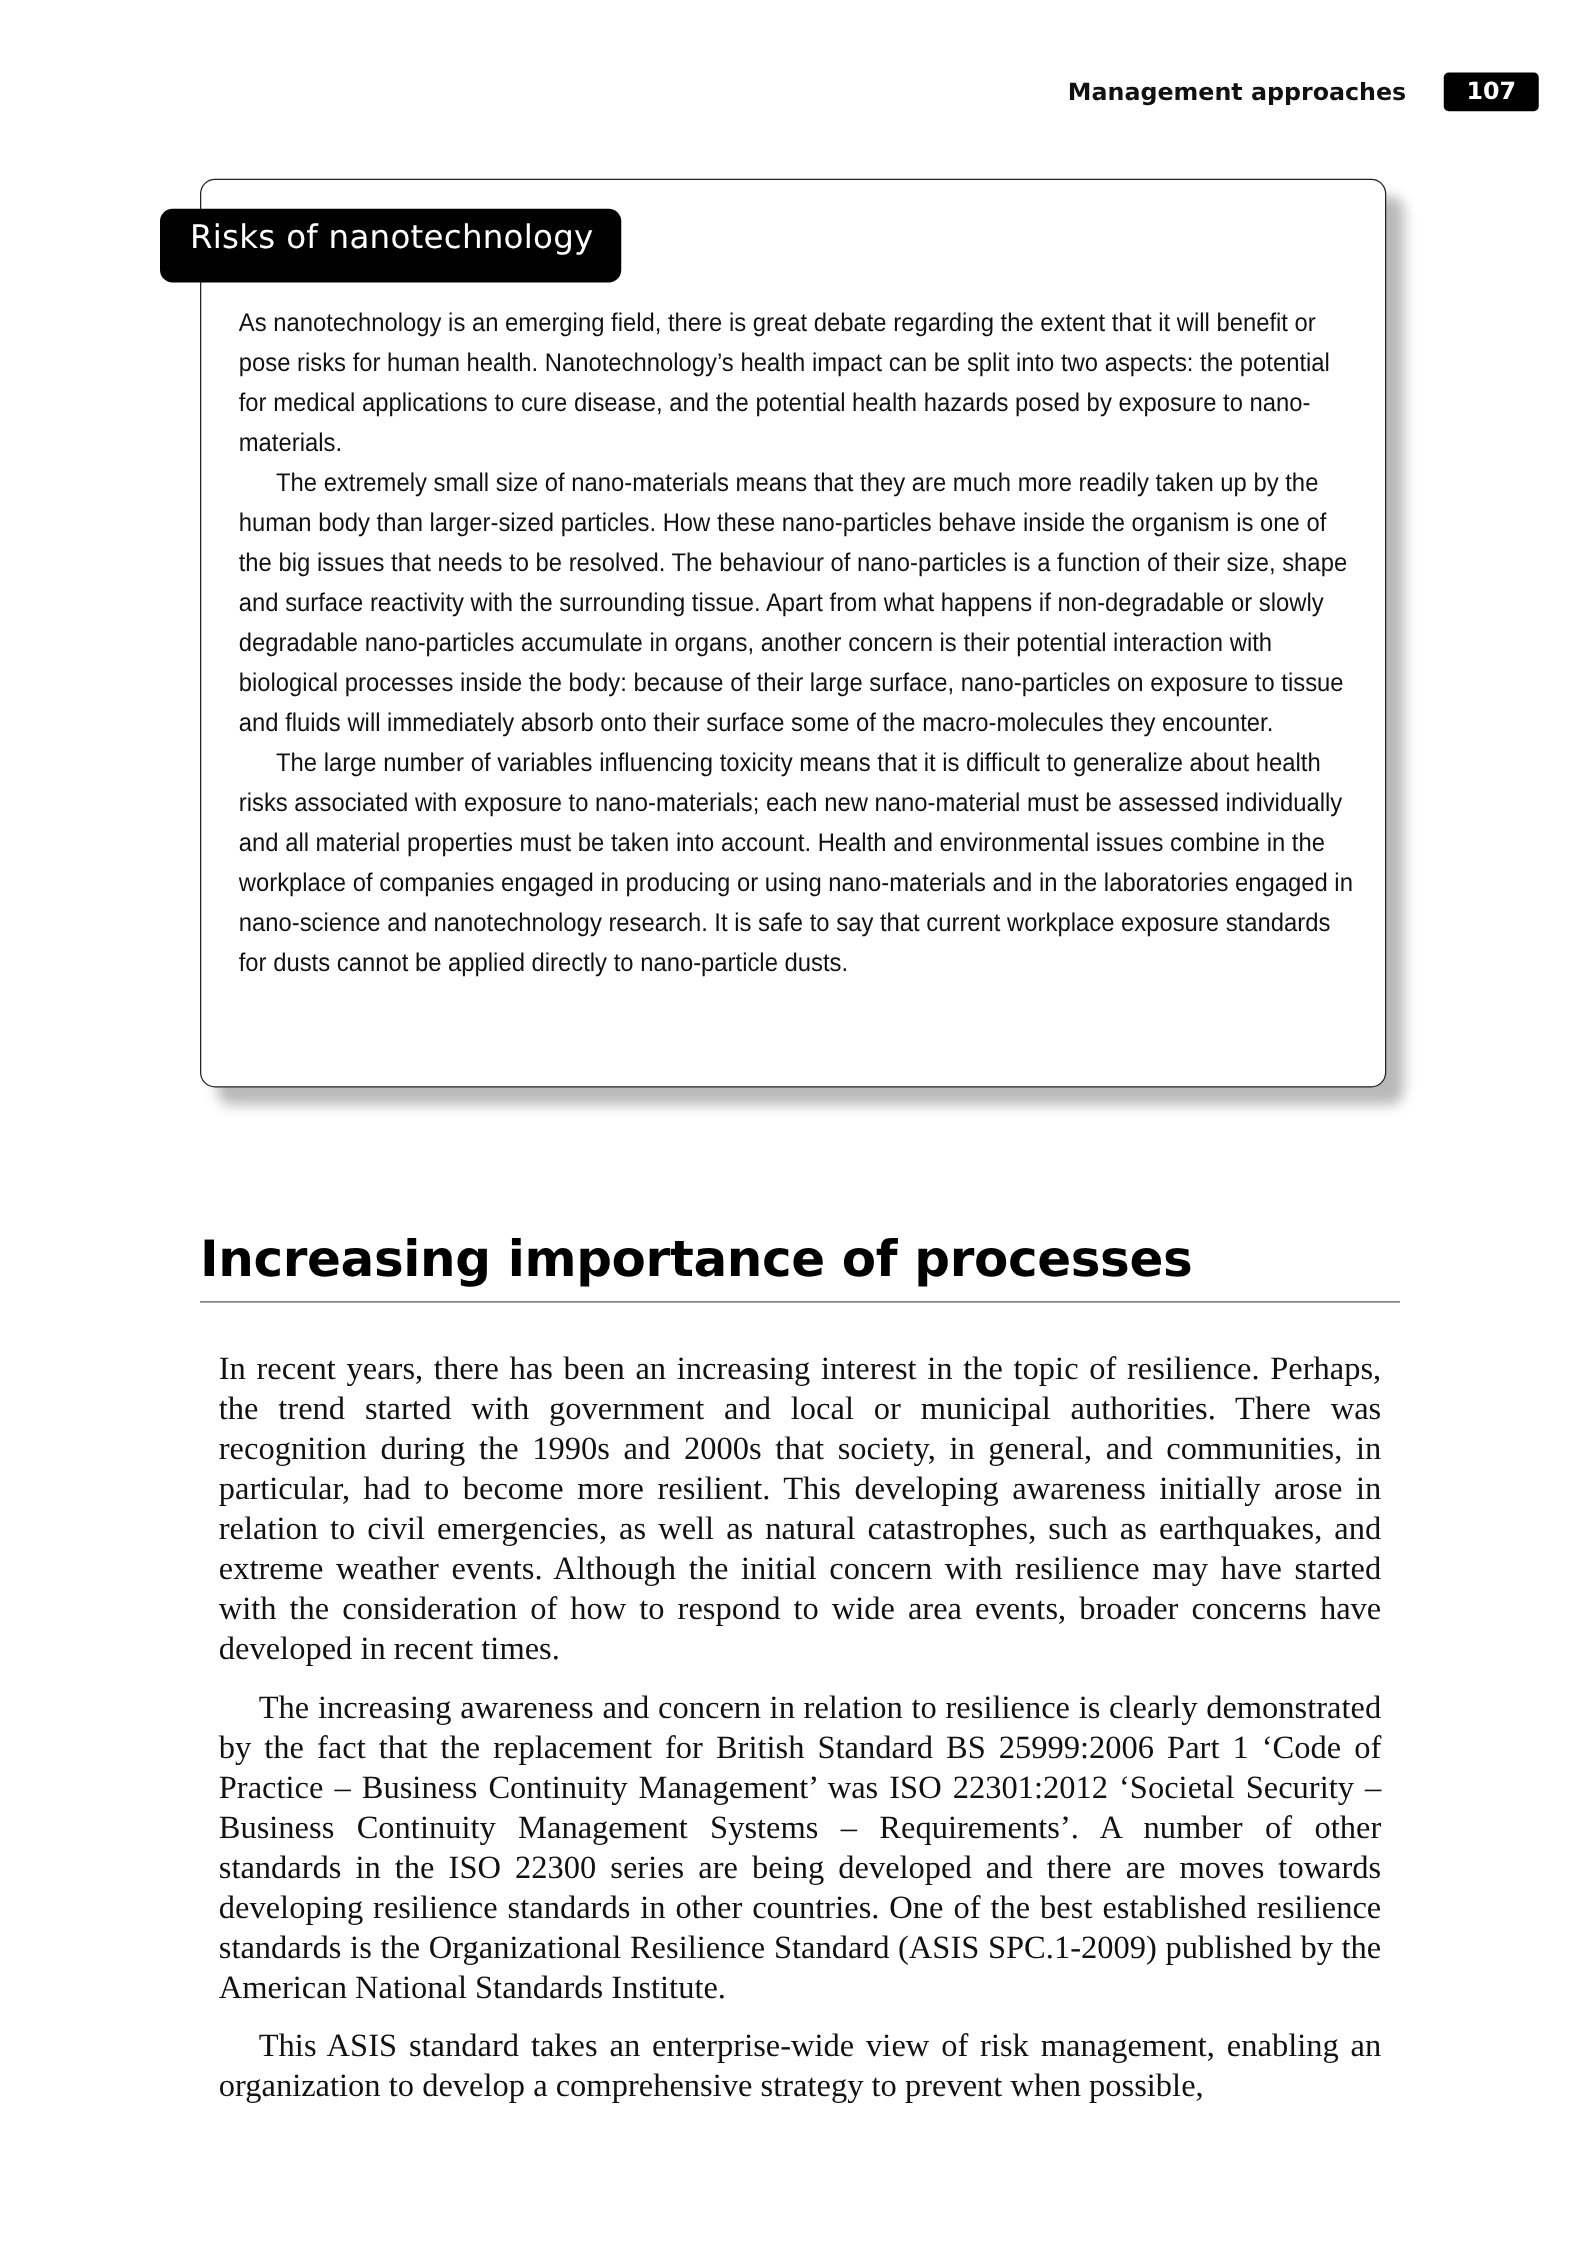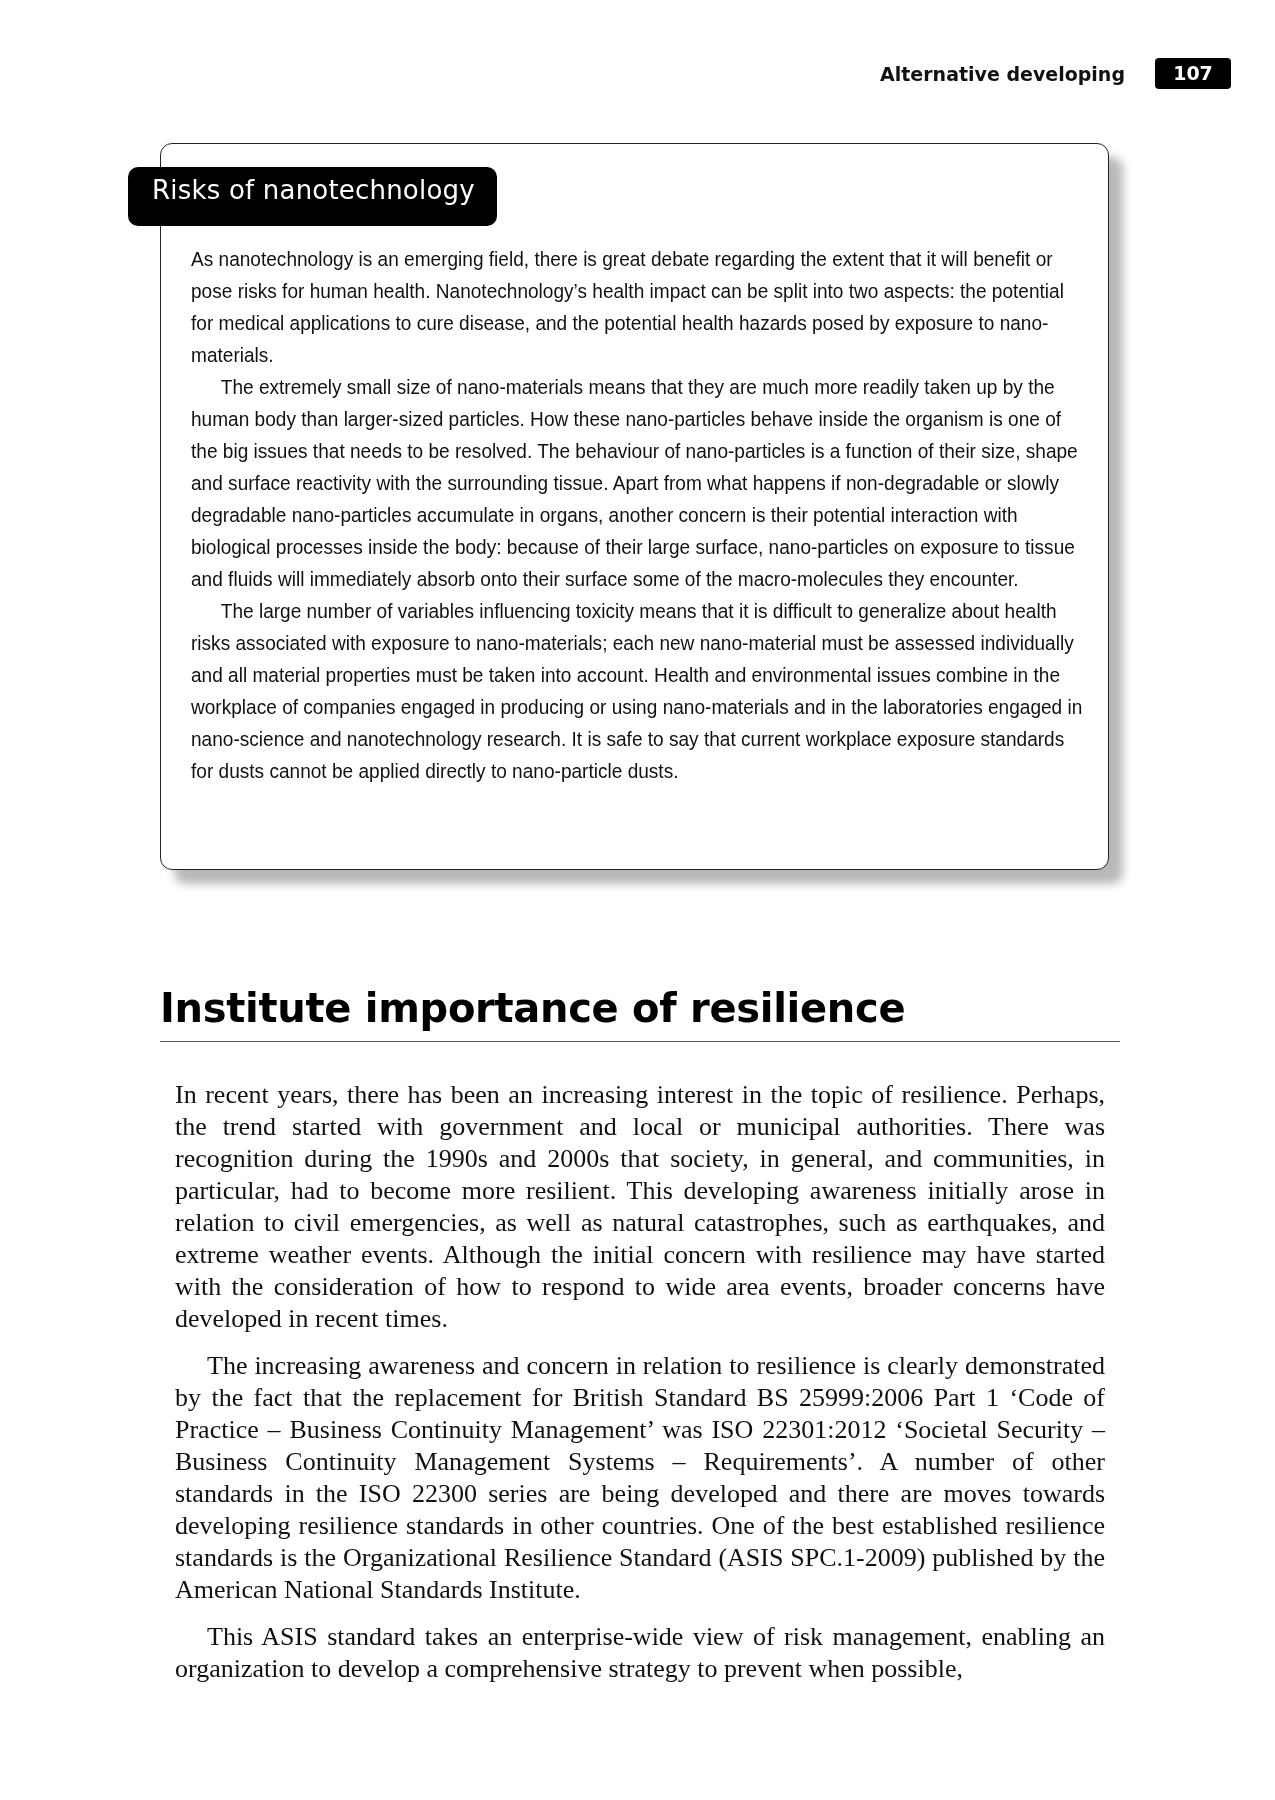--- a/index.html
+++ b/index.html
@@ -126,32 +126,32 @@
       margin: 15px;
     }
     .body-text p.indent {
       text-indent: 32px;
     }
   </style>
 </head>
 <body>
 
 <div class="running-head">
-  <span class="running-title">Alternative developing</span>
+  <span class="running-title">Management approaches</span>
   <span class="page-number">107</span>
 </div>
 
 <div class="feature-box"></div>
 <div class="feature-tab">Risks of nanotechnology</div>
 <div class="feature-body">
   <p>As nanotechnology is an emerging field, there is great debate regarding the extent that it will benefit or pose risks for human health. Nanotechnology’s health impact can be split into two aspects: the potential for medical applications to cure disease, and the potential health hazards posed by exposure to nano-materials.</p>
   <p class="indent">The extremely small size of nano-materials means that they are much more readily taken up by the human body than larger-sized particles. How these nano-particles behave inside the organism is one of the big issues that needs to be resolved. The behaviour of nano-particles is a function of their size, shape and surface reactivity with the surrounding tissue. Apart from what happens if non-degradable or slowly degradable nano-particles accumulate in organs, another concern is their potential interaction with biological processes inside the body: because of their large surface, nano-particles on exposure to tissue and fluids will immediately absorb onto their surface some of the macro-molecules they encounter.</p>
   <p class="indent">The large number of variables influencing toxicity means that it is difficult to generalize about health risks associated with exposure to nano-materials; each new nano-material must be assessed individually and all material properties must be taken into account. Health and environmental issues combine in the workplace of companies engaged in producing or using nano-materials and in the laboratories engaged in nano-science and nanotechnology research. It is safe to say that current workplace exposure standards for dusts cannot be applied directly to nano-particle dusts.</p>
 </div>
 
-<h2 class="section-heading">Institute importance of resilience</h2>
+<h2 class="section-heading">Increasing importance of processes</h2>
 <div class="section-rule"></div>
 
 <div class="body-text">
   <p>In recent years, there has been an increasing interest in the topic of resilience. Perhaps, the trend started with government and local or municipal authorities. There was recognition during the 1990s and 2000s that society, in general, and communities, in particular, had to become more resilient. This developing awareness initially arose in relation to civil emergencies, as well as natural catastrophes, such as earthquakes, and extreme weather events. Although the initial concern with resilience may have started with the consideration of how to respond to wide area events, broader concerns have developed in recent times.</p>
   <p class="indent">The increasing awareness and concern in relation to resilience is clearly demon­strated by the fact that the replacement for British Standard BS 25999:2006 Part 1 ‘Code of Practice – Business Continuity Management’ was ISO 22301:2012 ‘Societal Security – Business Continuity Management Systems – Requirements’.  A number of other standards in the ISO 22300 series are being developed and there are moves towards developing resilience standards in other countries. One of the best established resilience standards is the Organizational Resilience Standard (ASIS SPC.1-2009) published by the American National Standards Institute.</p>
   <p class="indent">This ASIS standard takes an enterprise-wide view of risk management, enabling an organization to develop a comprehensive strategy to prevent when possible,</p>
 </div>
 
 </body></html>

